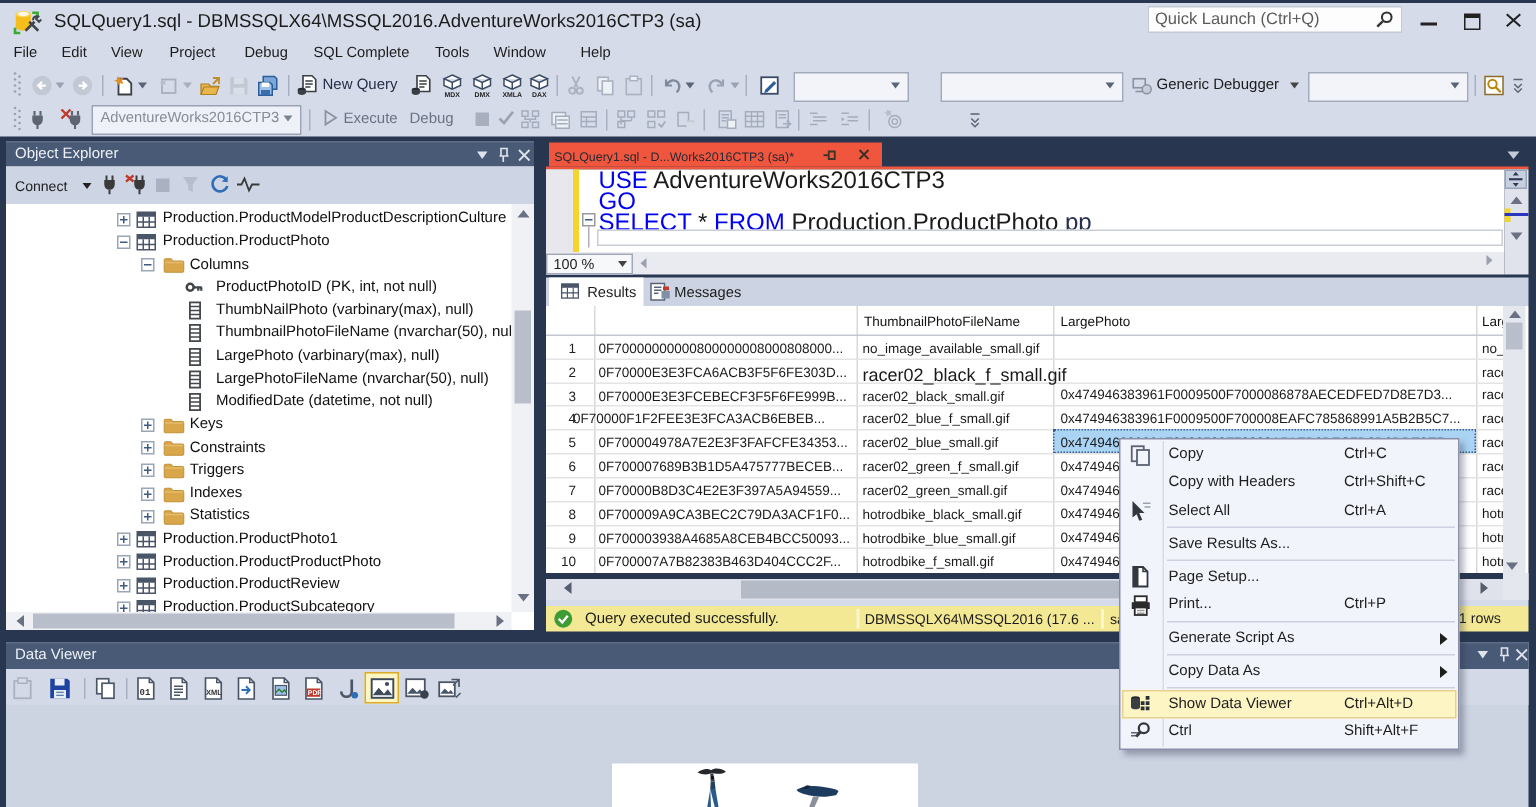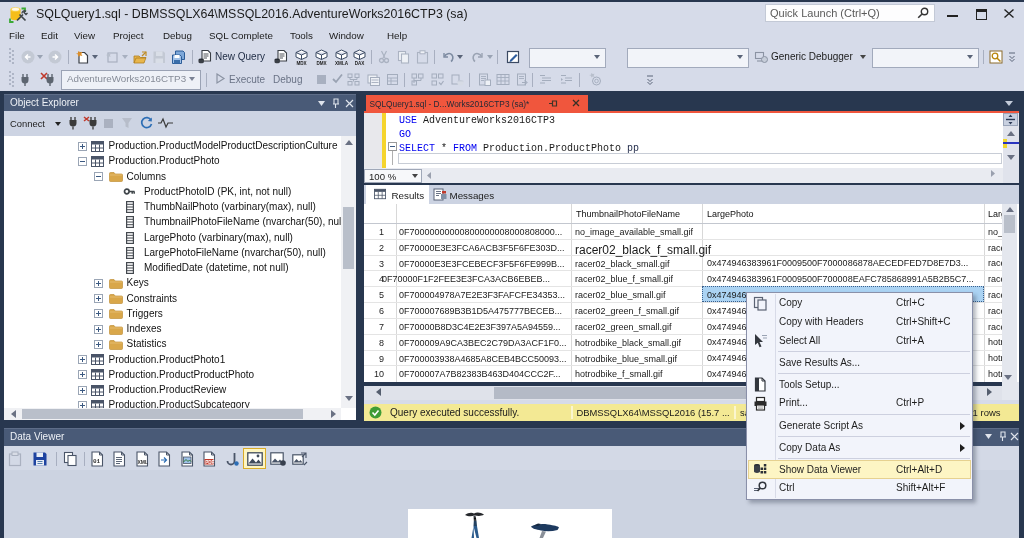--- a/index.html
+++ b/index.html
@@ -523,21 +523,21 @@
  <path d="M1 1 L7 7 M7 1 L1 7" stroke="#373026" stroke-width="1.3"></path>
 </svg>
 <div class="abs" style="left:364px;top:111px;width:655px;height:2px;background:#f0563d"></div>
 <svg class="abs" style="left:1005px;top:101px" width="8" height="5" viewBox="0 0 8 5">
       <path d="M0 0 L8 0 L4 5 Z" fill="#c3cbd9"></path>
     </svg>
 
 <div class="abs" style="left:364px;top:113px;width:639px;height:55px;background:#fff"></div>
 <div class="abs" style="left:364px;top:113px;width:18px;height:55px;background:#e8e8ec"></div>
 <div class="abs" style="left:382px;top:113px;width:4px;height:55px;background:#f5d42d"></div>
-<div class="tx" style="left:399px;top:114px;font-family:Liberation Mono, monospace;font-size:10px;line-height:14px"><span style="color:#0000f0">USE</span> AdventureWorks2016CTP3
+<div class="tx" style="left:399px;top:114px;font-family:Liberation Sans, sans-serif;font-size:16px;line-height:14px"><span style="color:#0000f0">USE</span> AdventureWorks2016CTP3
 <span style="color:#0000f0">GO</span>
 <span style="color:#0000f0">SELECT</span> * <span style="color:#0000f0">FROM</span> Production.ProductPhoto <span style="color:#26304e">pp</span></div>
 
 <div class="abs" style="left:388px;top:142px;width:9px;height:9px;background:#fff;border:1px solid #9a9a9a;box-sizing:border-box"></div>
 <div class="abs" style="left:390px;top:146px;width:5px;height:1px;background:#3c5a82"></div>
 <div class="abs" style="left:392px;top:151px;width:1px;height:14px;background:#b0b0b0"></div>
 
 <div class="abs" style="left:398px;top:153px;width:604px;height:11px;background:#fff;border:1px solid #c8cdd6;box-sizing:border-box"></div>
 
 <div class="abs" style="left:364px;top:168px;width:639px;height:15px;background:#e9ebf1"></div>
@@ -712,21 +712,21 @@
     </svg>
 <div class="abs" style="left:364px;top:400px;width:655px;height:4px;background:#d6dbe9"></div>
 
 <div class="abs" style="left:364px;top:404px;width:655px;height:17px;background:#f3e994"></div>
 <svg class="abs" style="left:369px;top:406px" width="13" height="13" viewBox="0 0 13 13">
  <circle cx="6.5" cy="6.5" r="6" fill="#3f9c35"></circle>
  <path d="M3.5 6.5 L5.8 9 L9.5 4.5" fill="none" stroke="#fff" stroke-width="1.6"></path>
 </svg>
 <div class="tx" style="left:390px;top:407px;font-size:10px">Query executed successfully.</div>
 <div class="abs" style="left:571px;top:406px;width:1.5px;height:13px;background:#fbf6cf"></div>
-<div class="tx" style="left:576.5px;top:407px;font-size:9.4px">DBMSSQLX64\MSSQL2016 (15.7 ...</div>
+<div class="tx" style="left:576.5px;top:407px;font-size:9.4px">DBMSSQLX64\MSSQL2016 (17.6 ...</div>
 <div class="abs" style="left:734px;top:406px;width:1.5px;height:13px;background:#fbf6cf"></div>
 <div class="tx" style="left:740px;top:407px;font-size:9.4px">sa (52)</div>
 <div class="tx" style="left:962px;top:407px;font-size:9.5px">101 rows</div>
 
 <div class="abs" style="left:4px;top:428px;width:1015px;height:110px;background:#ccd3e1"></div>
 <div class="abs" style="left:4px;top:428px;width:1015px;height:18px;background:#495a77;border-top:1px solid #5e6d88;box-sizing:border-box"></div>
 <div class="tx" style="left:10px;top:431px;font-size:10px;color:#eef1f6">Data Viewer</div>
 <svg class="abs" style="left:985px;top:434px" width="7" height="5" viewBox="0 0 7 5">
       <path d="M0 0 L7 0 L3.5 5 Z" fill="#dfe4ec"></path>
     </svg>
@@ -837,21 +837,21 @@
 <div class="tx" style="left:779px;top:334.6px;font-size:10px;color:#1e1e1e">Select All</div>
 <div class="tx" style="left:896px;top:334.6px;font-size:10px;color:#1e1e1e">Ctrl+A</div>
 <div class="abs" style="left:778px;top:351.3px;width:192px;height:1px;background:#cdd0df"></div>
 <div class="tx" style="left:779px;top:356.7px;font-size:10px;color:#1e1e1e">Save Results As...</div>
 <div class="abs" style="left:778px;top:373.4px;width:192px;height:1px;background:#cdd0df"></div>
 <svg class="abs" style="left:753px;top:376.9px" width="15" height="15" viewBox="0 0 15 15">
       <path d="M2.5 1 H9 L12 4 V14 H2.5 Z" fill="#fff" stroke="#33373e" stroke-width="1.2"></path>
       <path d="M9 1 V4 H12" fill="none" stroke="#33373e" stroke-width="1"></path>
       <rect x="2.5" y="1" width="3.5" height="13" fill="#33373e"></rect>
     </svg>
-<div class="tx" style="left:779px;top:378.8px;font-size:10px;color:#1e1e1e">Tools Setup...</div>
+<div class="tx" style="left:779px;top:378.8px;font-size:10px;color:#1e1e1e">Page Setup...</div>
 <svg class="abs" style="left:753px;top:395.5px" width="15" height="15" viewBox="0 0 15 15">
       <rect x="3.5" y="1.5" width="8" height="4" fill="#fff" stroke="#2b2b2b" stroke-width="1.2"></rect>
       <rect x="1.5" y="5.5" width="12" height="4.5" fill="#2b2b2b"></rect>
       <rect x="3.5" y="9" width="8" height="5" fill="#fff" stroke="#2b2b2b" stroke-width="1.2"></rect>
       <path d="M5 11 h5 M5 12.8 h5" stroke="#999" stroke-width="0.9"></path>
     </svg>
 <div class="tx" style="left:779px;top:397.4px;font-size:10px;color:#1e1e1e">Print...</div>
 <div class="tx" style="left:896px;top:397.4px;font-size:10px;color:#1e1e1e">Ctrl+P</div>
 <div class="abs" style="left:778px;top:414.1px;width:192px;height:1px;background:#cdd0df"></div>
 <div class="tx" style="left:779px;top:419.5px;font-size:10px;color:#1e1e1e">Generate Script As</div>

